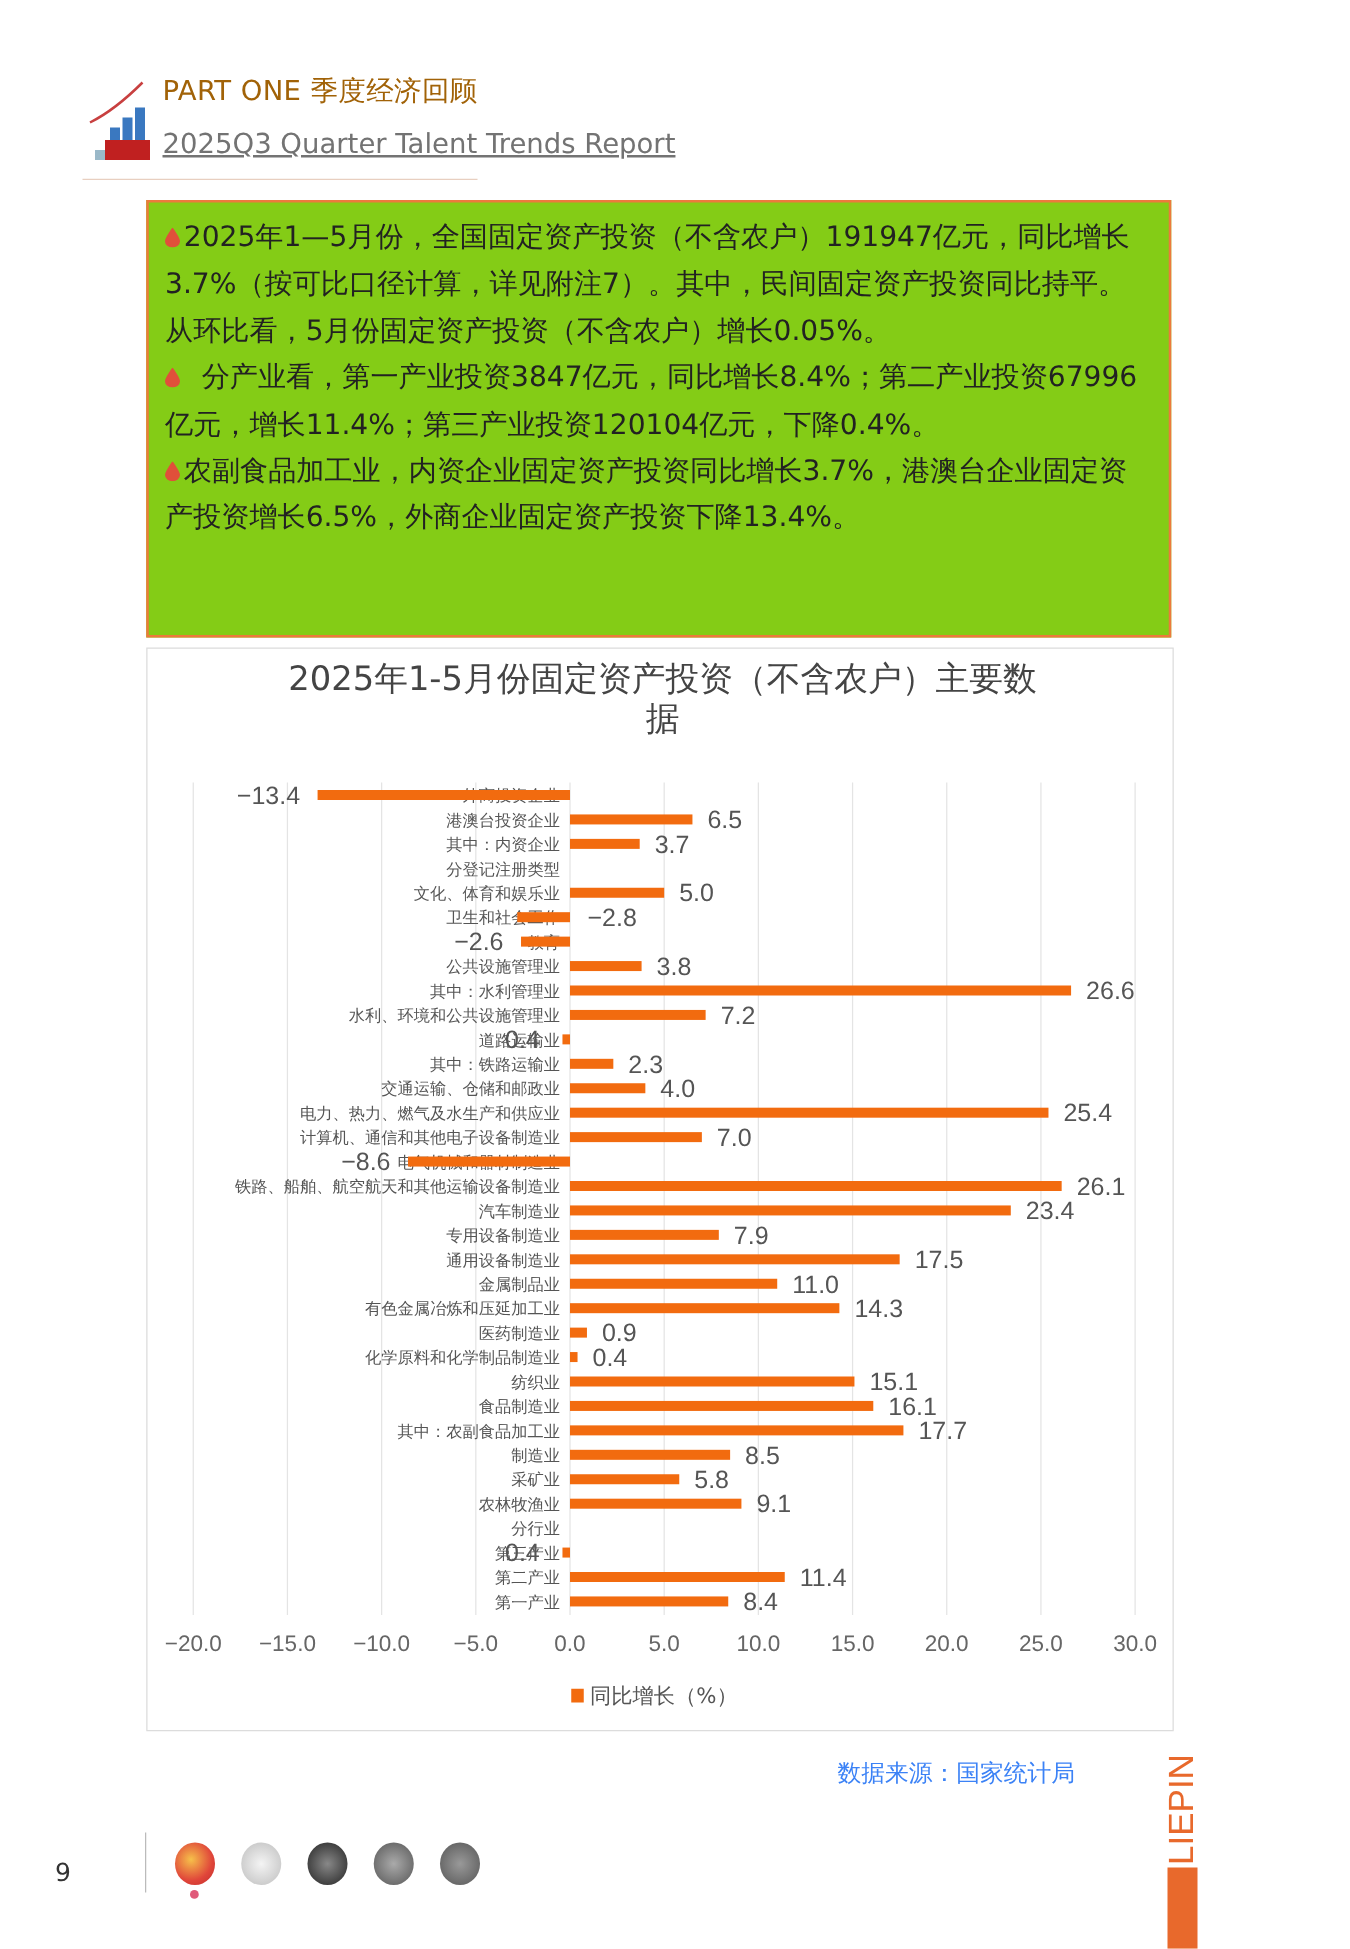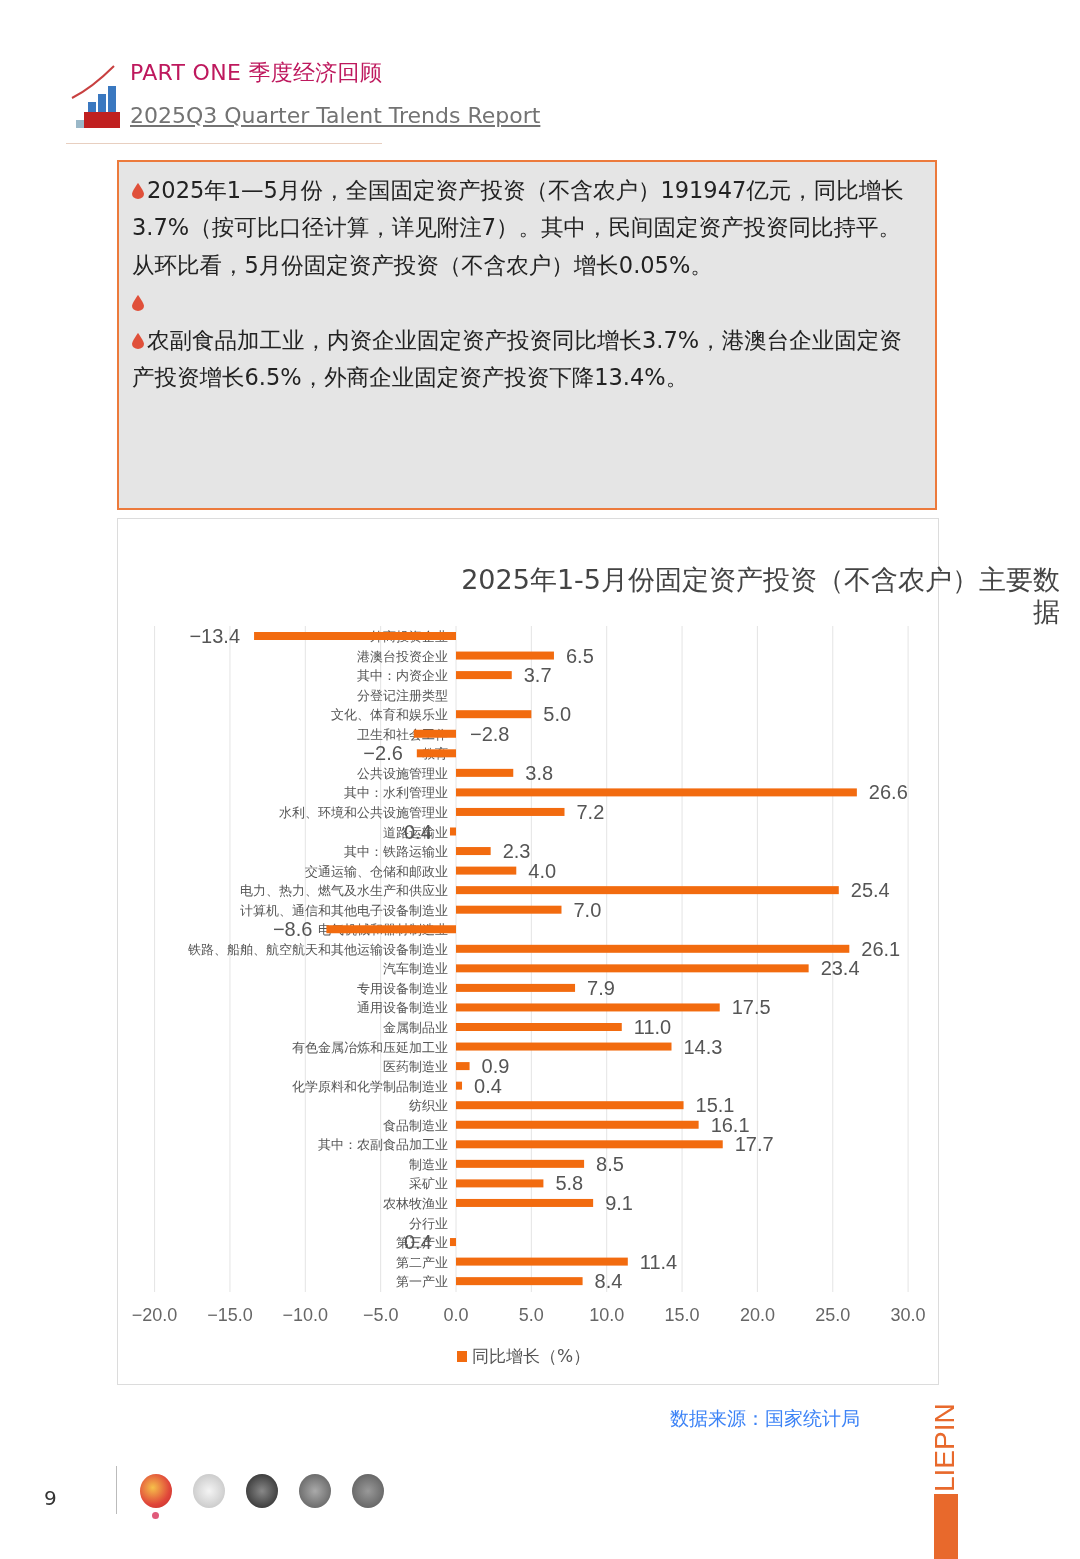--- a/index.html
+++ b/index.html
@@ -1,27 +1,27 @@
 <!DOCTYPE html>
 <html><head>
 <meta charset="utf-8">
 <style>
   html, body { margin:0; padding:0; }
   body { width:1080px; height:1559px; background:#ffffff; position:relative; overflow:hidden;
          font-family: "DejaVu Sans", "Liberation Sans", sans-serif; color:#333; }
   .hdr-icon { position:absolute; left:68px; top:58px; width:56px; height:80px; }
-  .hdr-line1 { position:absolute; left:130px; top:58px; font-size:22px; color:#be185d; letter-spacing:0.3px; }
+  .hdr-line1 { position:absolute; left:130px; top:58px; font-size:22px; color:#a16207; letter-spacing:0.3px; }
   .hdr-line2 { position:absolute; left:130px; top:103px; font-size:22px; color:#737373;text-decoration:underline; }
   .hdr-rule { position:absolute; left:66px; top:143px; width:316px; height:1px; background:#e8cfc0; }
   .textbox { position:absolute; left:117px; top:160px; width:820px; height:350px; border:2px solid #ec7a3c;
-             box-sizing:border-box; padding:10px 12px 0 13px; background:#e5e5e5; }
+             box-sizing:border-box; padding:10px 12px 0 13px; background:#84cc16; }
   .para { font-size:22.5px; line-height:37.4px; color:#222; margin:0; }
   .drop { display:inline-block; width:12px; height:16px; margin-right:3px; vertical-align:-1px; }
   .chartbox { position:absolute; left:117px; top:518px; width:822px; height:867px; border:1px solid #dcdcdc; box-sizing:border-box; background:#fff; }
-  .chart-title { position:absolute; left:0; top:528px; width:1060px; text-align:right; font-size:27px; line-height:32px; color:#444;margin-top:36px; }
+  .chart-title { position:absolute; left:0; top:528px; width:1060px; text-align:center; font-size:27px; line-height:32px; color:#444; }
   .chart-svg { position:absolute; left:0; top:0; }
   .source { position:absolute; left:670px; top:1406px; font-size:19px; color:#3b82f6; }
   .page-num { position:absolute; left:44px; top:1486px; font-size:20px; color:#333; }
   .vsep { position:absolute; left:116px; top:1466px; width:1px; height:48px; background:#bbb; }
   .dot-nav { position:absolute; top:1474px; width:32px; height:34px; border-radius:50%; }
   .brand { position:absolute; left:930px; top:1380px; width:30px; height:179px; }
 </style>
 </head>
 <body>
 
@@ -36,21 +36,21 @@
 <div class="hdr-line1">PART ONE   季度经济回顾</div>
 <div class="hdr-line2">2025Q3 Quarter Talent Trends Report</div>
 <div class="hdr-rule"></div>
 
 <div class="textbox">
   <p class="para"><svg class="drop" viewBox="0 0 12 16">
         <path d="M6 0 C6 0 0 8 0 11 A6 5 0 0 0 12 11 C12 8 6 0 6 0Z" fill="#e0503a"></path>
       </svg><span>2025年1—5月份，全国固定资产投资（不含农户）191947亿元，同比增长3.7%（按可比口径计算，详见附注7）。其中，民间固定资产投资同比持平。从环比看，5月份固定资产投资（不含农户）增长0.05%。</span></p>
   <p class="para"><svg class="drop" viewBox="0 0 12 16">
         <path d="M6 0 C6 0 0 8 0 11 A6 5 0 0 0 12 11 C12 8 6 0 6 0Z" fill="#e0503a"></path>
-      </svg></p>
+      </svg><span style="white-space:pre-wrap">  分产业看，第一产业投资3847亿元，同比增长8.4%；第二产业投资67996亿元，增长11.4%；第三产业投资120104亿元，下降0.4%。</span></p>
   <p class="para"><svg class="drop" viewBox="0 0 12 16">
         <path d="M6 0 C6 0 0 8 0 11 A6 5 0 0 0 12 11 C12 8 6 0 6 0Z" fill="#e0503a"></path>
       </svg><span>农副食品加工业，内资企业固定资产投资同比增长3.7%，港澳台企业固定资产投资增长6.5%，外商企业固定资产投资下降13.4%。</span></p>
 </div>
 
 <div class="chartbox"></div>
 <div class="chart-title">
   <div>2025年1-5月份固定资产投资（不含农户）主要数</div>
   <div>据</div>
 </div>

